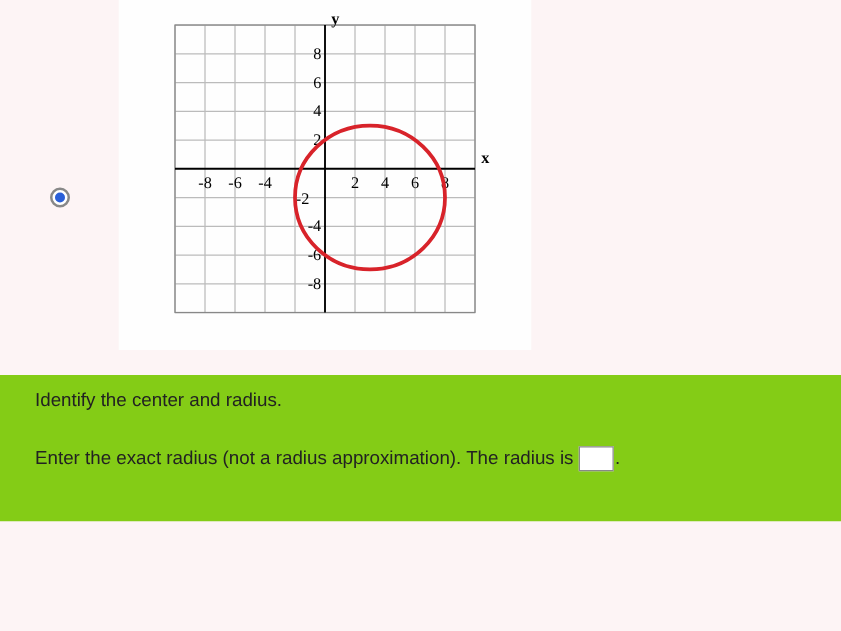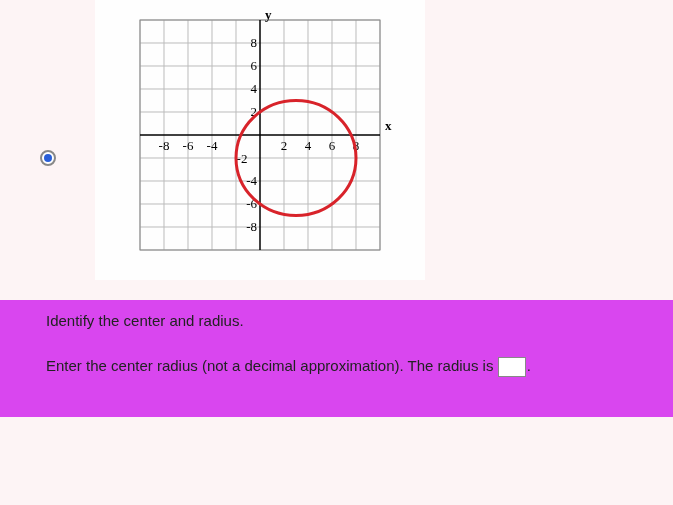--- a/index.html
+++ b/index.html
@@ -41,22 +41,22 @@
     }
     .graph-svg {
       display: block;
       margin: 0 auto;
     }
     .question-area {
       position: absolute;
       top: 300px;
       left: 0;
       right: 0;
-      padding: 12px 46px;
-      background: #d946ef;
+      padding: 12px 28px;
+      background: #84cc16;
     }
     .prompt {
       font-size: 15px;
       color: #222;
       margin-bottom: 28px;
     }
     .instruction {
       font-size: 15px;
       color: #222;
       margin-bottom: 28px;
@@ -138,16 +138,16 @@
       <text x="142" y="221">-8</text>
     </g>
 
     <ellipse cx="181" cy="148" rx="60" ry="57.5" fill="none" stroke="#d8232a" stroke-width="3"></ellipse>
   </svg>
 </div>
 
 <div class="question-area">
   <p class="prompt">Identify the center and radius.</p>
   <p class="instruction">
-    <span>Enter the center radius (not a decimal approximation). The radius is </span>
+    <span>Enter the exact radius (not a radius approximation). The radius is </span>
     <input class="answer-box" type="text" style=""><span class="period">.</span>
   </p>
 </div>
 
 </body></html>

